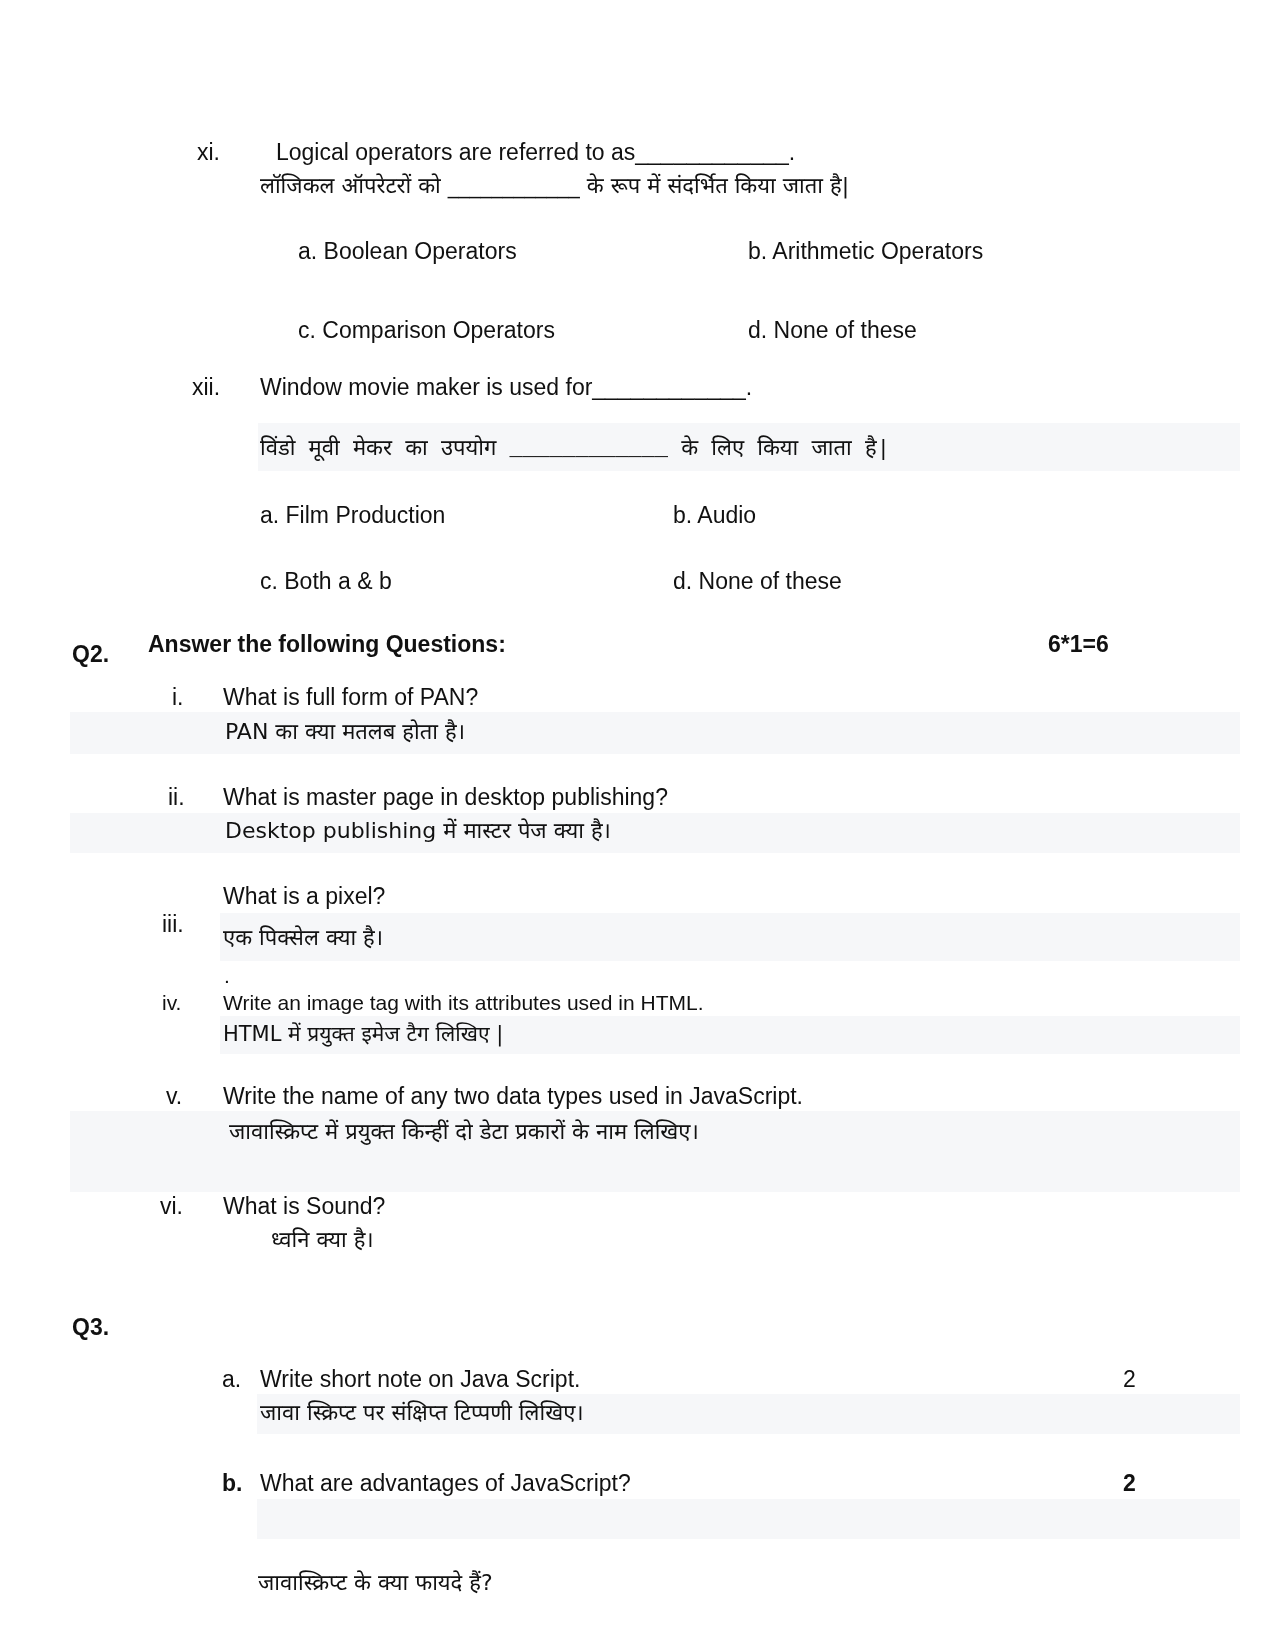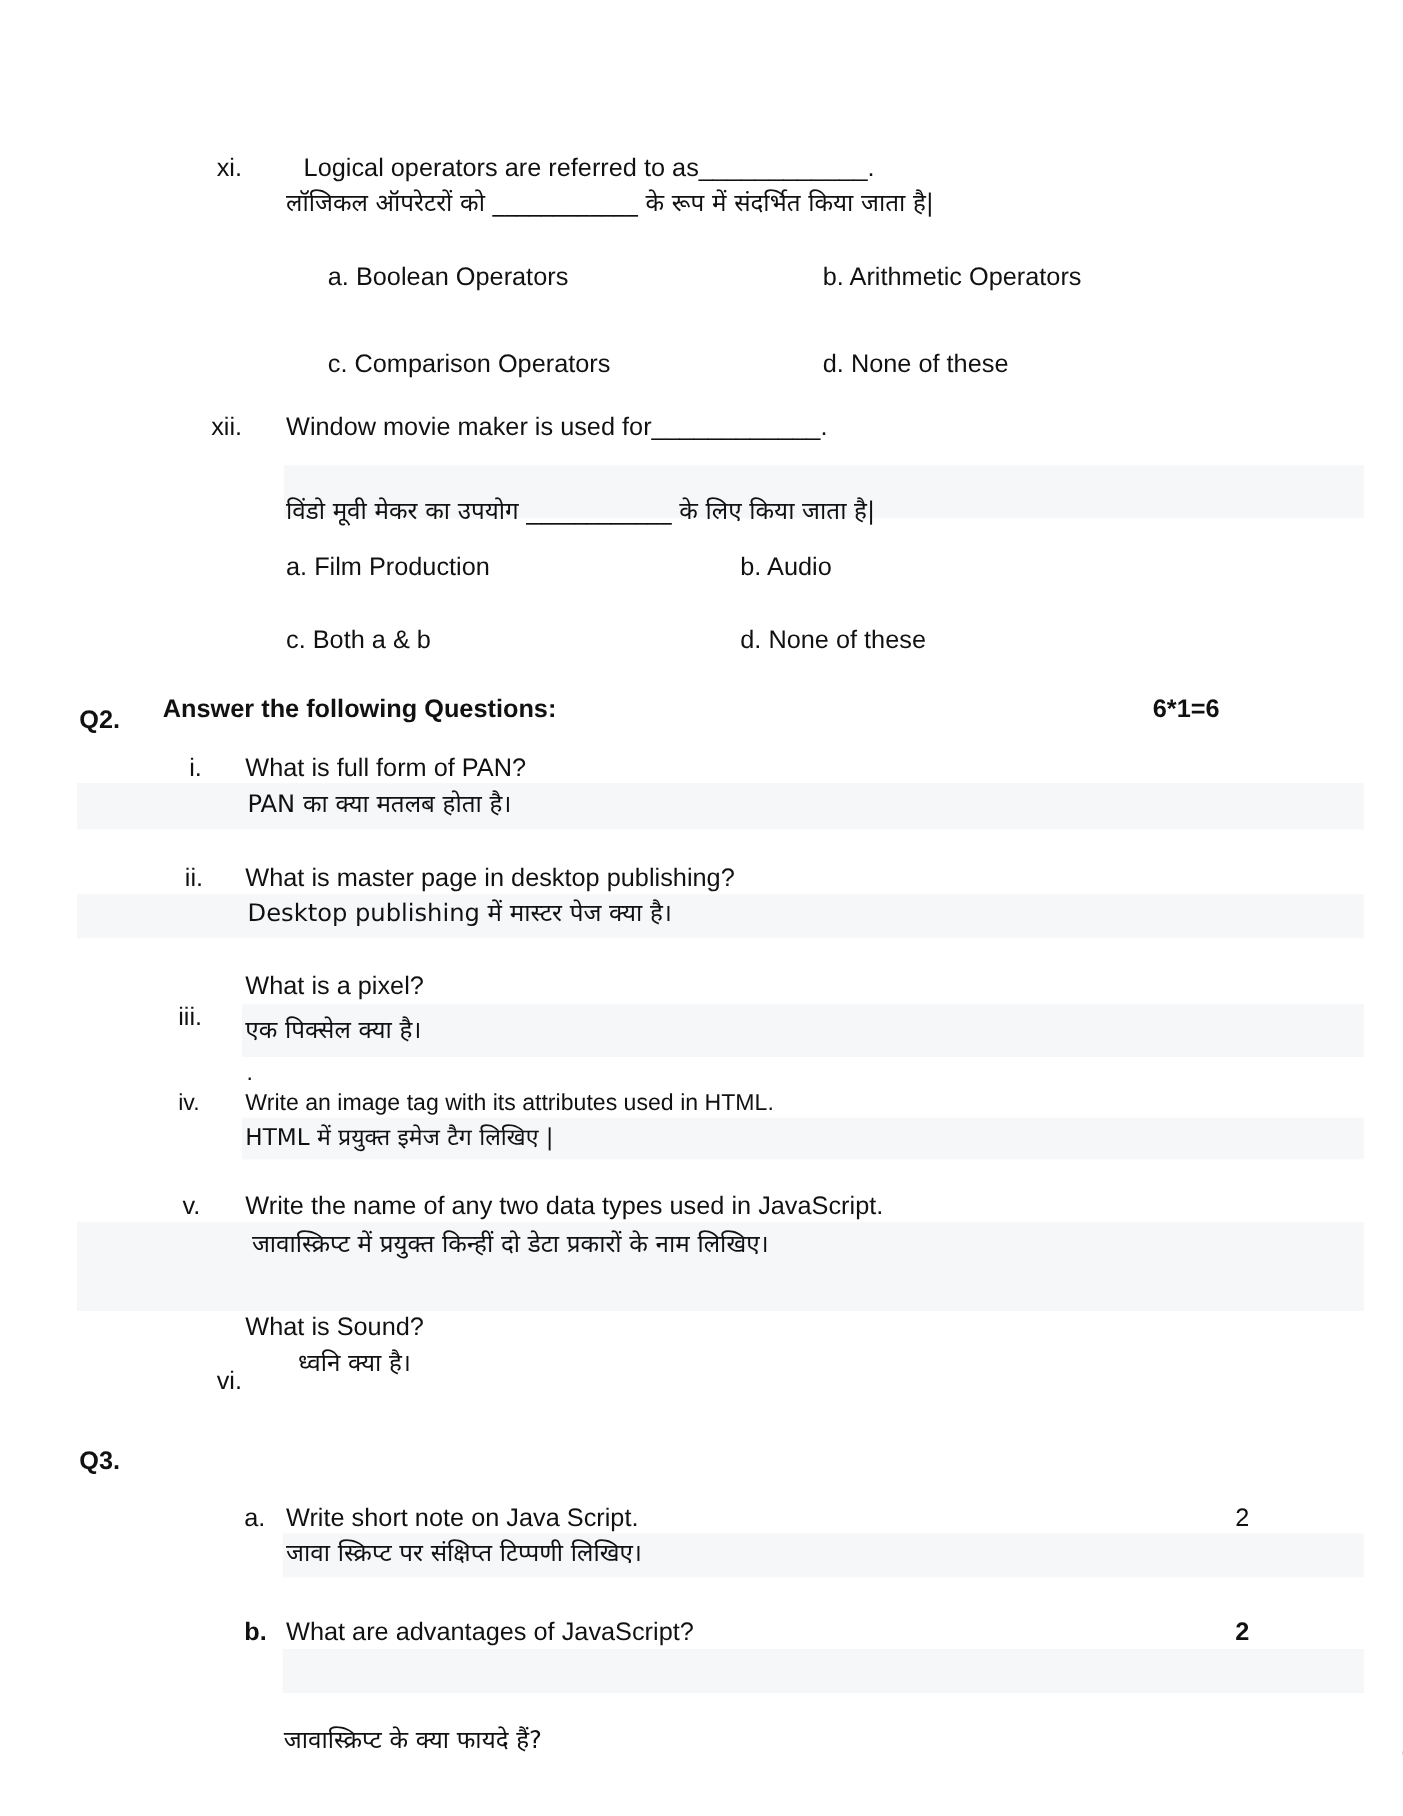--- a/index.html
+++ b/index.html
@@ -22,21 +22,21 @@
 <div class="t" style="left:276px; top:138px;">Logical operators are referred to as____________.</div>
 <div class="t hi" style="left:260px; top:172px;">लॉजिकल ऑपरेटरों को ____________ के रूप में संदर्भित किया जाता है|</div>
 <div class="t" style="left:298px; top:237px;">a. Boolean Operators</div>
 <div class="t" style="left:748px; top:237px;">b. Arithmetic Operators</div>
 <div class="t" style="left:298px; top:316px;">c. Comparison Operators</div>
 <div class="t" style="left:748px; top:316px;">d.   None of these</div>
 
 <div class="t" style="left:192px; top:373px;">xii.</div>
 <div class="t" style="left:260px; top:373px;">Window movie maker is used for____________.</div>
 <div class="band" style="left:258px; top:423px; width:982px; height:48px;"></div>
-<div class="t hi" style="left:260px; top:452px;">विंडो मूवी मेकर का उपयोग ____________ के लिए किया जाता है|</div>
+<div class="t hi" style="left:260px; top:436px;font-family:Liberation Mono, monospace;">विंडो मूवी मेकर का उपयोग ____________ के लिए किया जाता है|</div>
 <div class="t" style="left:260px; top:501px;">a.  Film Production</div>
 <div class="t" style="left:673px; top:501px;">b. Audio</div>
 <div class="t" style="left:260px; top:567px;">c.   Both a &amp; b</div>
 <div class="t" style="left:673px; top:567px;">d. None of these</div>
 
 <div class="t b" style="left:72px; top:640px;">Q2.</div>
 <div class="t b" style="left:148px; top:630px;">Answer the following Questions:</div>
 <div class="t b" style="left:1048px; top:630px;">6*1=6</div>
 
 <div class="t" style="left:172px; top:683px;">i.</div>
@@ -58,21 +58,21 @@
 <div class="t small" style="left:162px; top:989px;">iv.</div>
 <div class="t small" style="left:223px; top:989px;">Write an image tag with its attributes used in HTML.</div>
 <div class="band" style="left:220px; top:1016px; width:1020px; height:38px;"></div>
 <div class="t hi small" style="left:223px; top:1020px;">HTML में प्रयुक्त इमेज टैग लिखिए |</div>
 
 <div class="t" style="left:166px; top:1082px;">v.</div>
 <div class="t" style="left:223px; top:1082px;">Write the name of any two data types used in JavaScript.</div>
 <div class="band" style="left:70px; top:1111px; width:1170px; height:81px;"></div>
 <div class="t hi" style="left:229px; top:1118px;">जावास्क्रिप्ट में प्रयुक्त किन्हीं दो डेटा प्रकारों के नाम लिखिए।</div>
 
-<div class="t" style="left:160px; top:1241px;margin-left:37px;">vi.</div>
+<div class="t" style="left:160px; top:1192px;">vi.</div>
 <div class="t" style="left:223px; top:1192px;">What is Sound?</div>
 <div class="t hi" style="left:223px; top:1226px;margin-left:48px;">ध्वनि क्या है।</div>
 
 <div class="t b" style="left:72px; top:1313px;">Q3.</div>
 
 <div class="t" style="left:222px; top:1365px;">a.</div>
 <div class="t" style="left:260px; top:1365px;">Write short note on Java Script.</div>
 <div class="t" style="left:1123px; top:1365px;">2</div>
 <div class="band" style="left:257px; top:1394px; width:983px; height:40px;"></div>
 <div class="t hi" style="left:260px; top:1399px;">जावा स्क्रिप्ट पर संक्षिप्त टिप्पणी लिखिए।</div>

